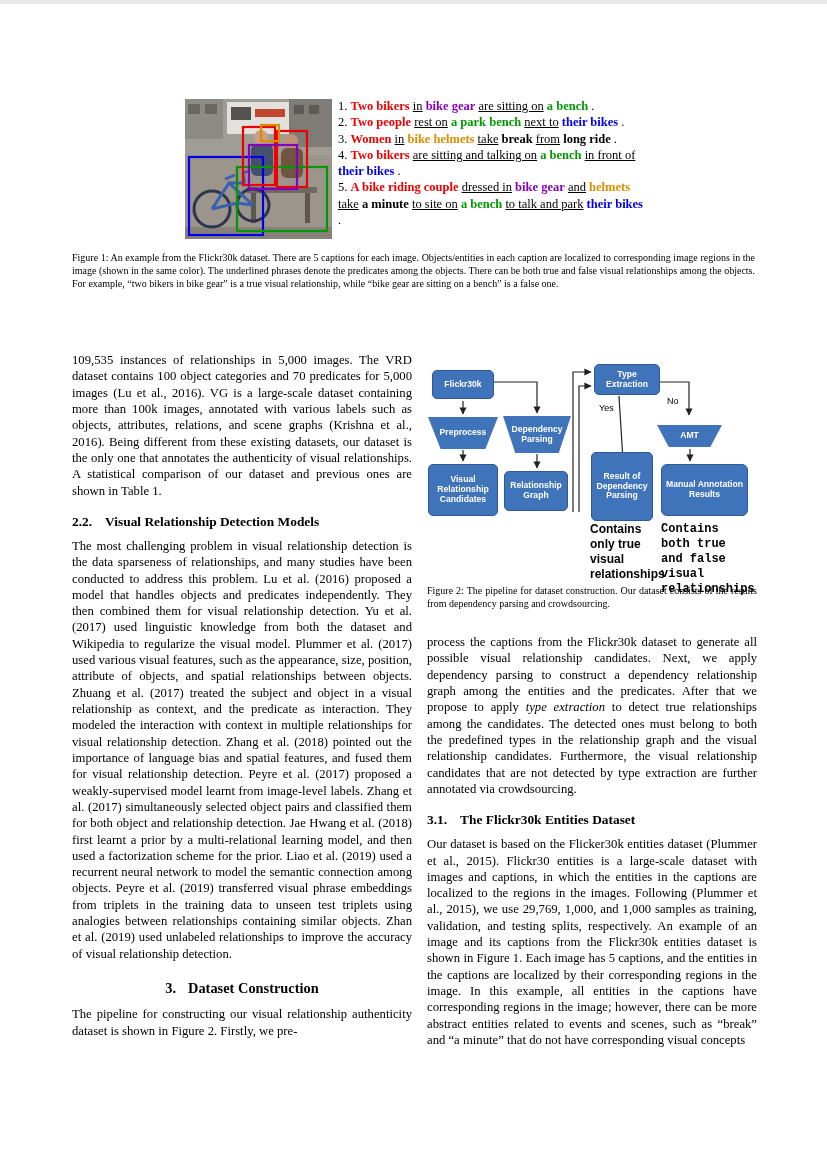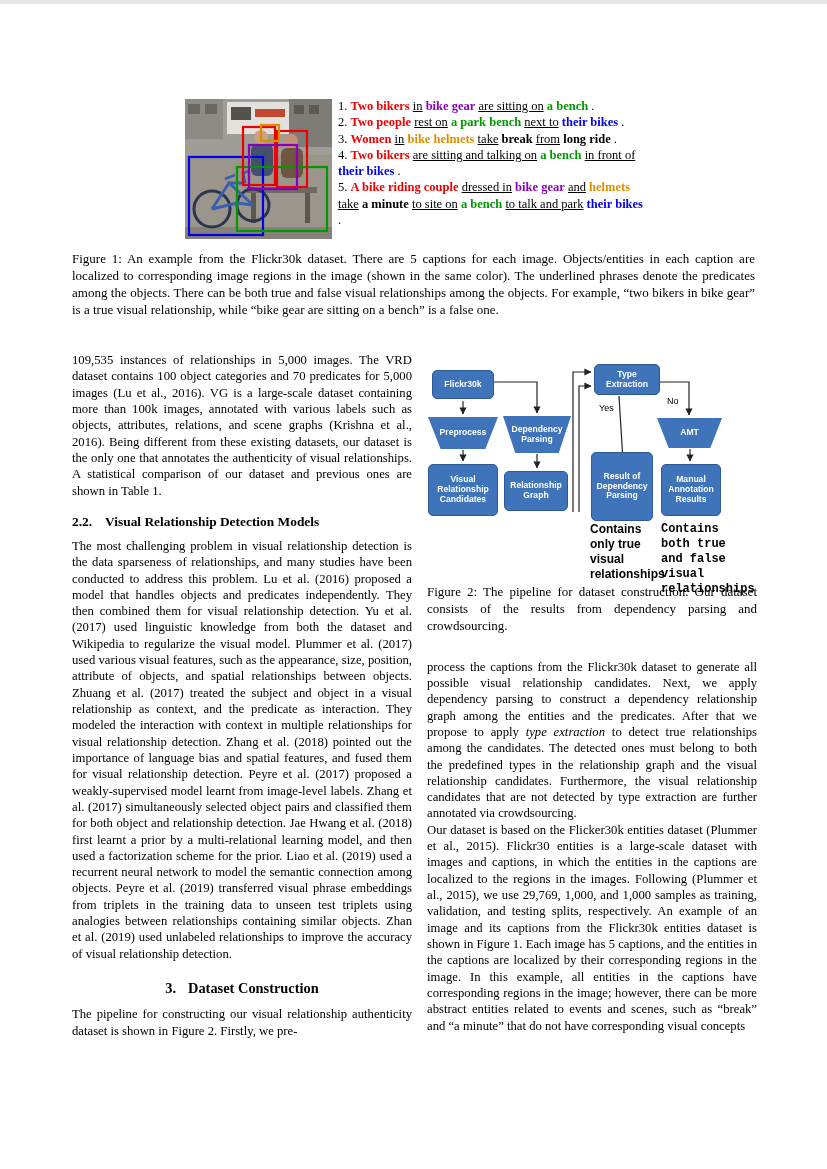--- a/index.html
+++ b/index.html
@@ -17,21 +17,21 @@
   .fig1-photo{
     position:absolute;left:185px;top:95px;width:147px;height:140px;
   }
   .fig1-photo svg{display:block;width:100%;height:100%;}
   .fig1-captions{
     position:absolute;left:338px;top:94px;width:306px;
     font-size:12.5px;line-height:1.3;
   }
   .fig1-captions .cap{margin:0;}
   .figcaption{
-    position:absolute;font-size:13px;line-height:1.3;text-align:justify;
+    position:absolute;font-size:10px;line-height:1.3;text-align:justify;
   }
   .fig1-caption{left:72px;top:247px;width:683px;}
   
   .col{position:absolute;font-size:12.7px;line-height:1.285;}
   .col-left{left:72px;top:348px;width:340px;}
   .col-right{left:427px;top:348px;width:330px;}
   .col p{margin:0;text-align:justify;}
   .h-sub{
     font-size:13.4px;font-weight:bold;margin:15px 0 8px 0;line-height:1.2;
   }
@@ -160,32 +160,35 @@
           <line x1="192" y1="44" x2="196" y2="109" marker-end="url(#arr)"></line>
           <polyline points="233,30 262,30 262,63" marker-end="url(#arr)"></polyline>
           <line x1="263" y1="97" x2="263" y2="109" marker-end="url(#arr)"></line>
         </g>
       </svg>
 
       <div class="node" style="left:5px;top:18px;width:62px;height:29px;">Flickr30k</div>
       <div class="node" style="left:167px;top:12px;width:66px;height:31px;">Type Extraction</div>
       <div class="node trap" style="left:1px;top:65px;width:70px;height:32px;text-align:center;">Preprocess</div>
       <div class="node trap" style="left:76px;top:64px;width:68px;height:37px;">Dependency Parsing</div>
-      <div class="node trap" style="left:230px;top:66px;width:65px;height:30px;">AMT</div>
+      <div class="node trap" style="left:230px;top:73px;width:65px;height:22px;">AMT</div>
       <div class="node" style="left:1px;top:112px;width:70px;height:52px;">Visual Relationship Candidates</div>
       <div class="node" style="left:77px;top:119px;width:64px;height:40px;">Relationship Graph</div>
       <div class="node" style="left:164px;top:100px;width:62px;height:69px;">Result of Dependency Parsing</div>
-      <div class="node" style="left:234px;top:112px;width:60px;height:52px;">Manual Annotation Results</div>
+      <div class="node" style="left:234px;top:112px;width:87px;height:52px;border-radius:6px;">Manual Annotation Results</div>
 
       <div class="flow-label" style="left:172px;top:51px;">Yes</div>
       <div class="flow-label" style="left:240px;top:44px;">No</div>
 
       <div class="flow-note" style="left:163px;top:170px;width:66px;">Contains only true visual relationships</div>
       <div class="flow-note" style="left:234px;top:170px;width:82px;font-family:Liberation Mono, monospace;">Contains both true and false visual relationships</div>
     </div>
 
     <div class="figcaption fig2-caption">Figure 2: The pipeline for dataset construction. Our dataset consists of the results from dependency parsing and crowdsourcing.</div>
 
     <p><span>process the captions from the Flickr30k dataset to generate all possible visual relationship candidates. Next, we apply dependency parsing to construct a dependency relationship graph among the entities and the predicates. After that we propose to apply </span><span style="font-style: italic;">type extraction</span><span> to detect true relationships among the candidates. The detected ones must belong to both the predefined types in the relationship graph and the visual relationship candidates. Furthermore, the visual relationship candidates that are not detected by type extraction are further annotated via crowdsourcing.</span></p>
+    <div class="h-sub">
+      <span class="num">3.1.</span><span>The Flickr30k Entities Dataset</span>
+    </div>
     <p>Our dataset is based on the Flicker30k entities dataset (Plummer et al., 2015). Flickr30 entities is a large-scale dataset with images and captions, in which the entities in the captions are localized to the regions in the images. Following (Plummer et al., 2015), we use 29,769, 1,000, and 1,000 samples as training, validation, and testing splits, respectively. An example of an image and its captions from the Flickr30k entities dataset is shown in Figure 1. Each image has 5 captions, and the entities in the captions are localized by their corresponding regions in the image. In this example, all entities in the captions have corresponding regions in the image; however, there can be more abstract entities related to events and scenes, such as “break” and “a minute” that do not have corresponding visual concepts</p>
   </div>
 
 </div>
 
 </body></html>

